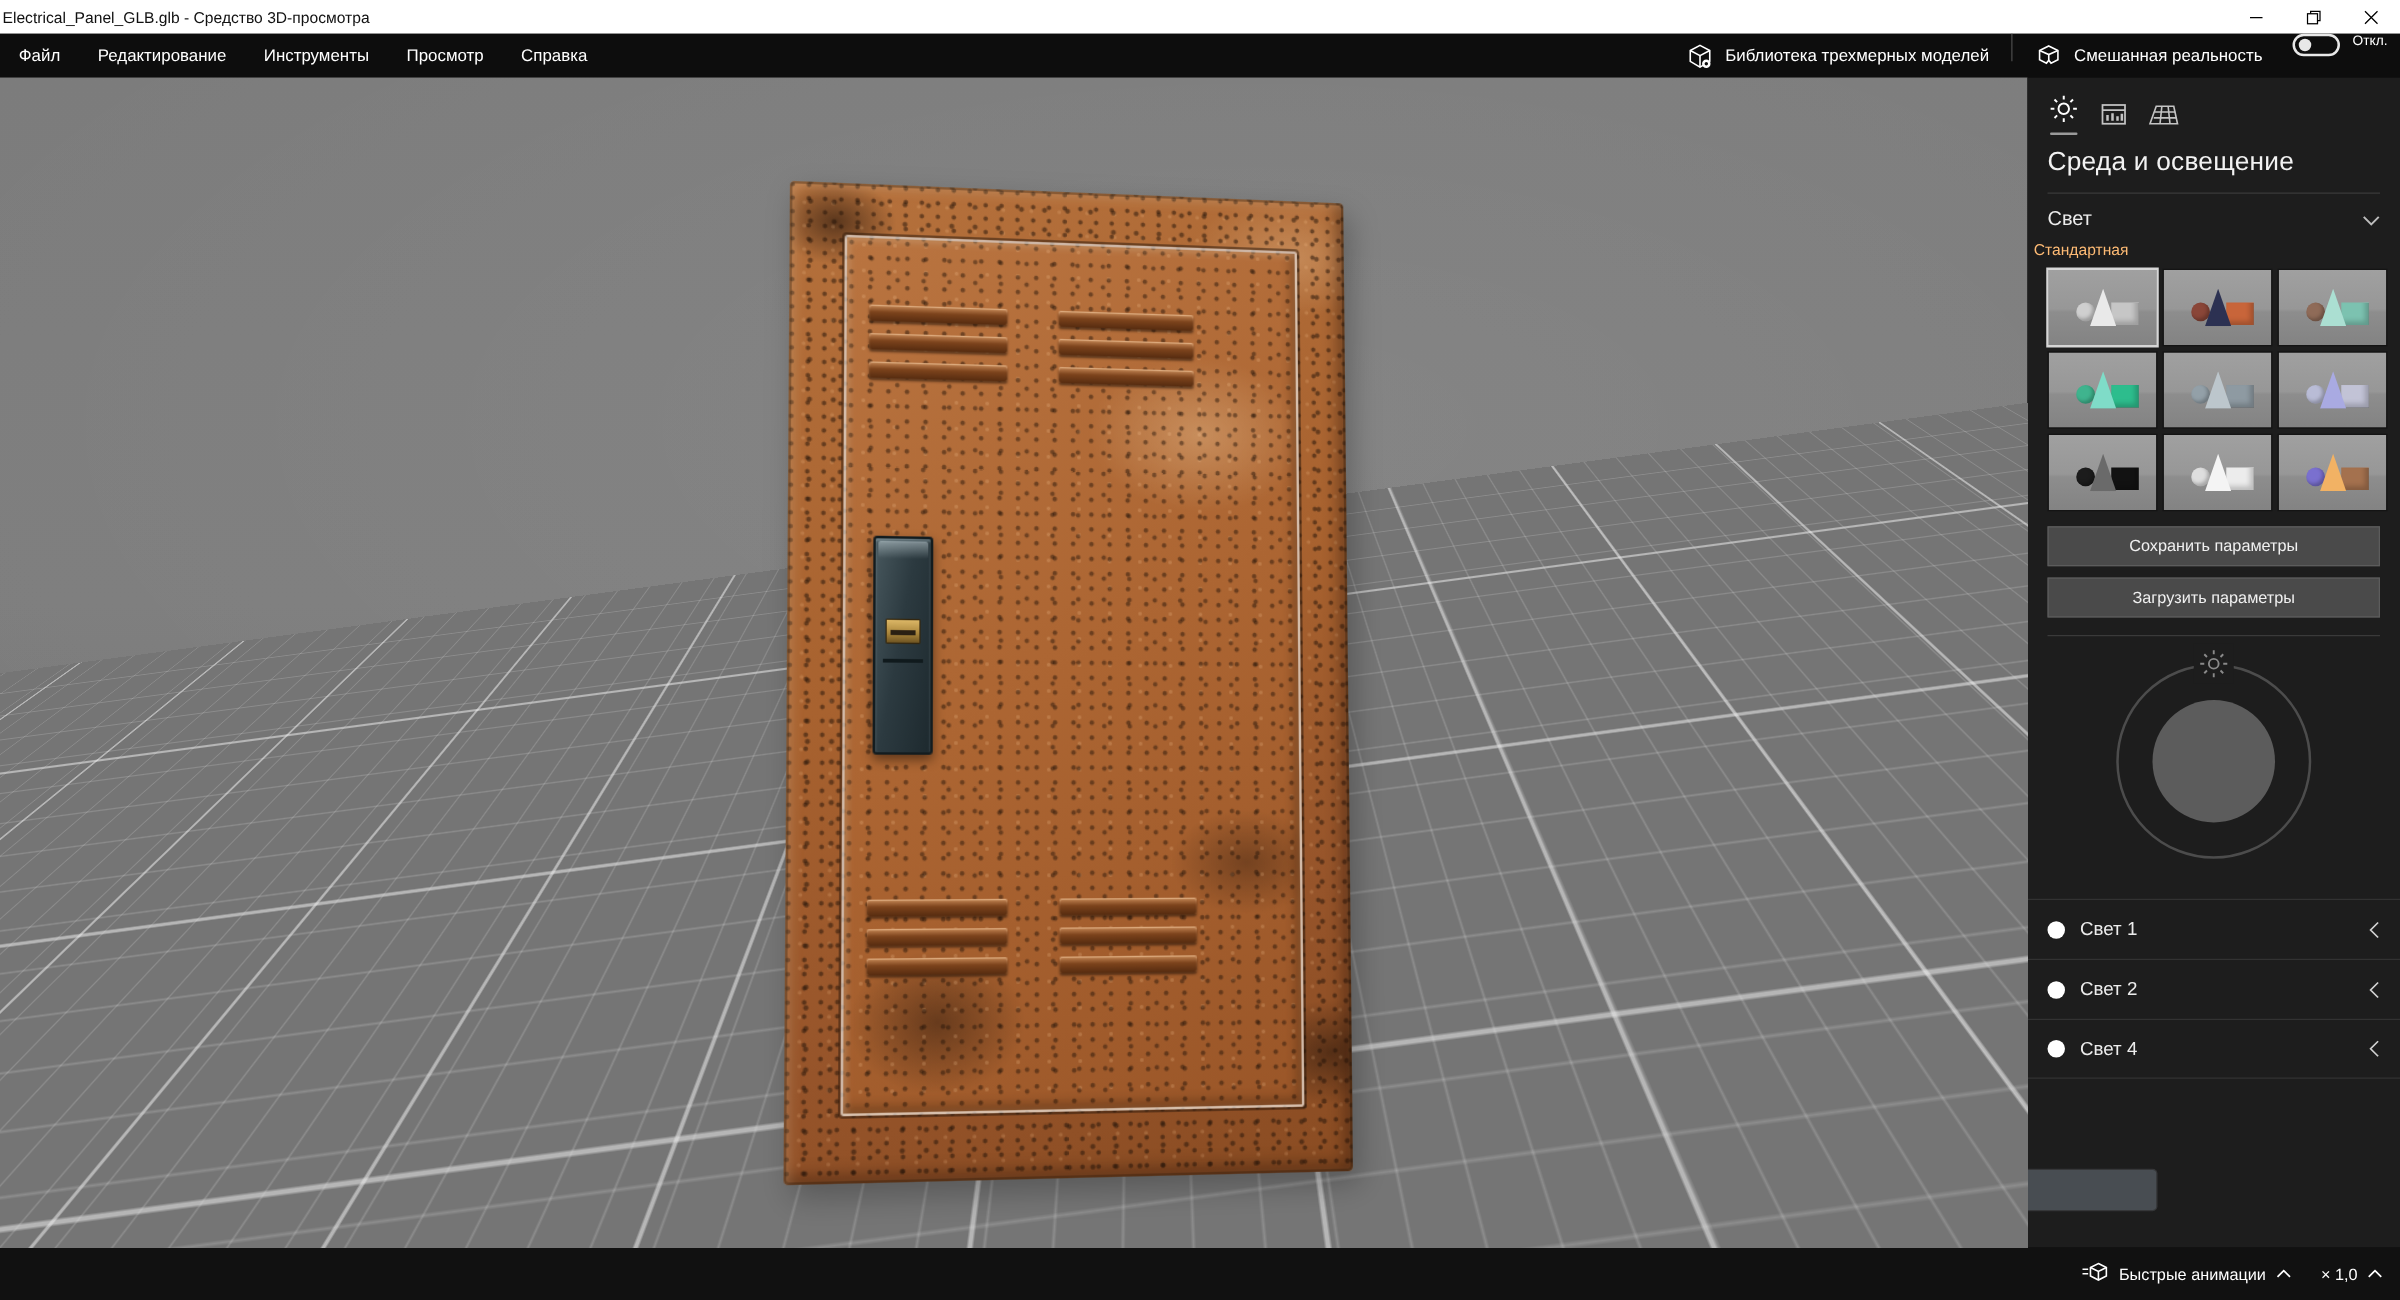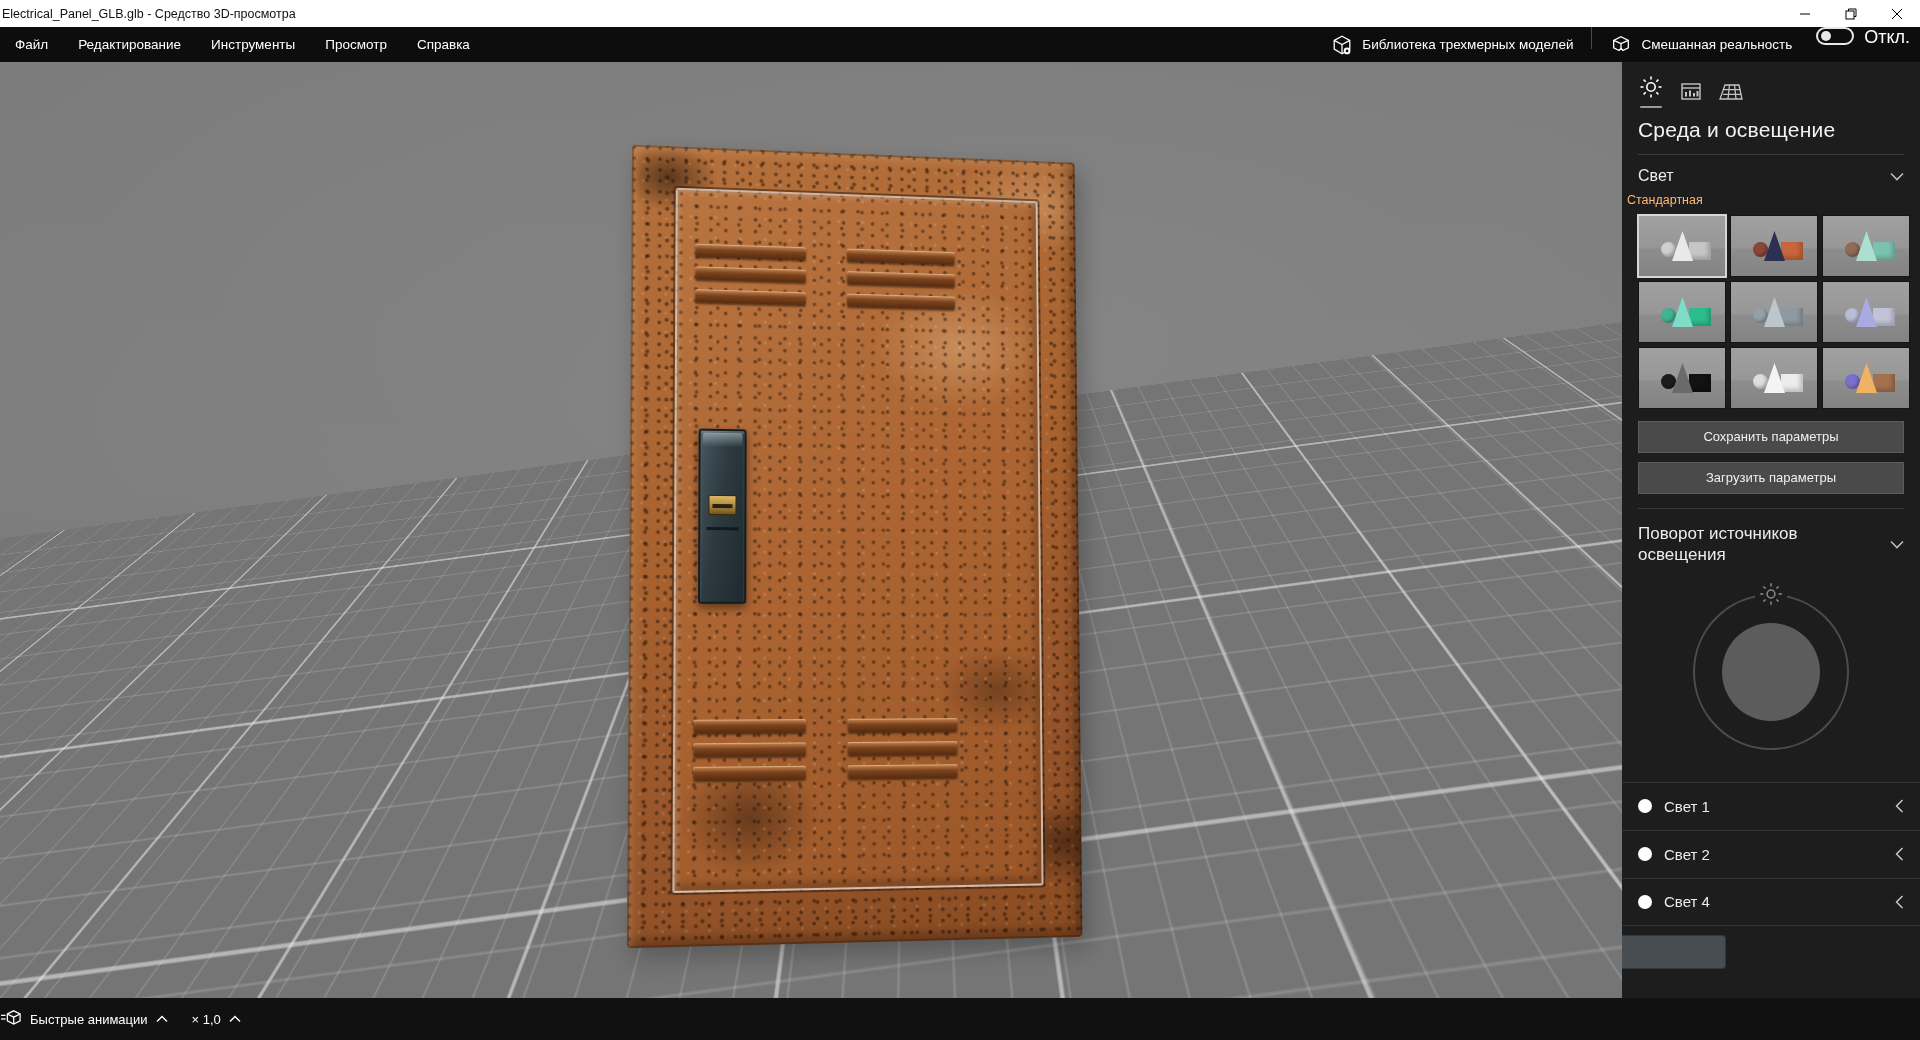--- a/index.html
+++ b/index.html
@@ -20,21 +20,21 @@
              color:#fff; font-size:13.5px; flex:0 0 35px; }
   .menu-left { display:flex; height:100%; }
   .menu-item { padding:0 15px; height:100%; display:flex; align-items:center; cursor:default; }
   .menu-right { margin-left:auto; display:flex; height:100%; padding-right:10px; }
   .menu-right .mbtn { display:flex; align-items:center; gap:9px; padding:0 12px; height:100%; }
   .vsep { width:1px; height:22px; background:#4a4a4a; margin:0 6px; }
   .toggle { width:38px; height:18px; border:2px solid #e8e8e8; border-radius:10px;
             position:relative; margin:0 10px 0 12px; }
   .toggle .knob { position:absolute; left:3px; top:2px; width:10px; height:10px;
                   border-radius:50%; background:#e8e8e8; }
-  .mr-state { font-size:18px; }
+  .mr-state { font-size:11px; }
 
   
   .main { flex:1; display:flex; min-height:0; position:relative; }
 
   
   .viewport { position:relative; flex:1; overflow:hidden;
       background:
         radial-gradient(120% 90% at 62% 30%, rgba(255,255,255,.06), transparent 60%),
         linear-gradient(180deg, #7c7c7c 0%, #7e7e7e 45%, #757575 75%, #6d6d6d 100%);
   }
@@ -148,21 +148,21 @@
 
   .lights { margin-top:26px; }
   .light-row { display:flex; align-items:center; height:48px; padding:0 16px;
                border-top:1px solid #323232; }
   .light-row:last-child { border-bottom:1px solid #323232; }
   .light-dot { width:14px; height:14px; border-radius:50%; background:#ffffff; margin-right:12px; }
   .light-label { font-size:15px; color:#ececec; flex:1; }
 
   
   .bottombar { height:42px; flex:0 0 42px; background:#111111; display:flex;
-               align-items:center; justify-content:flex-start; color:#fff;
+               align-items:center; justify-content:flex-end; color:#fff;
                font-size:13px; gap:10px; padding-right:14px; }
   .bb-group { display:flex; align-items:center; gap:8px; }
   .chev { display:flex; align-items:center; }
 </style>
 </head>
 <body>
 
 <div class="app">
 
   <div class="titlebar">
@@ -362,28 +362,20 @@
         </div>
       </div>
 
       <div class="btn-stack">
         <button class="pbtn">Сохранить параметры</button>
         <button class="pbtn">Загрузить параметры</button>
       </div>
 
       <div class="pdiv"></div>
 
-      <div class="sect-header two-line">
-        <span style="width:200px;">Поворот источников освещения</span>
-        <span class="chev">
-          <svg width="14" height="9" viewBox="0 0 14 9" fill="none" stroke="#bdbdbd" stroke-width="1.6">
-              <path d="M1 1.5 L7 7.5 L13 1.5"></path>
-            </svg>
-        </span>
-      </div>
 
       <div class="dial-wrap">
         <div class="dial-ring"></div>
         <div class="dial-inner"></div>
         <div class="dial-sun">
           <svg width="26" height="26" viewBox="0 0 24 24">
             <circle cx="12" cy="12" r="3.6" fill="none" stroke="#8a8a8a" stroke-width="1.4"></circle>
             <g stroke="#8a8a8a" stroke-width="1.4">
                 <line x1="12" y1="2" x2="12" y2="5"></line>
                 <line x1="12" y1="19" x2="12" y2="22"></line>

